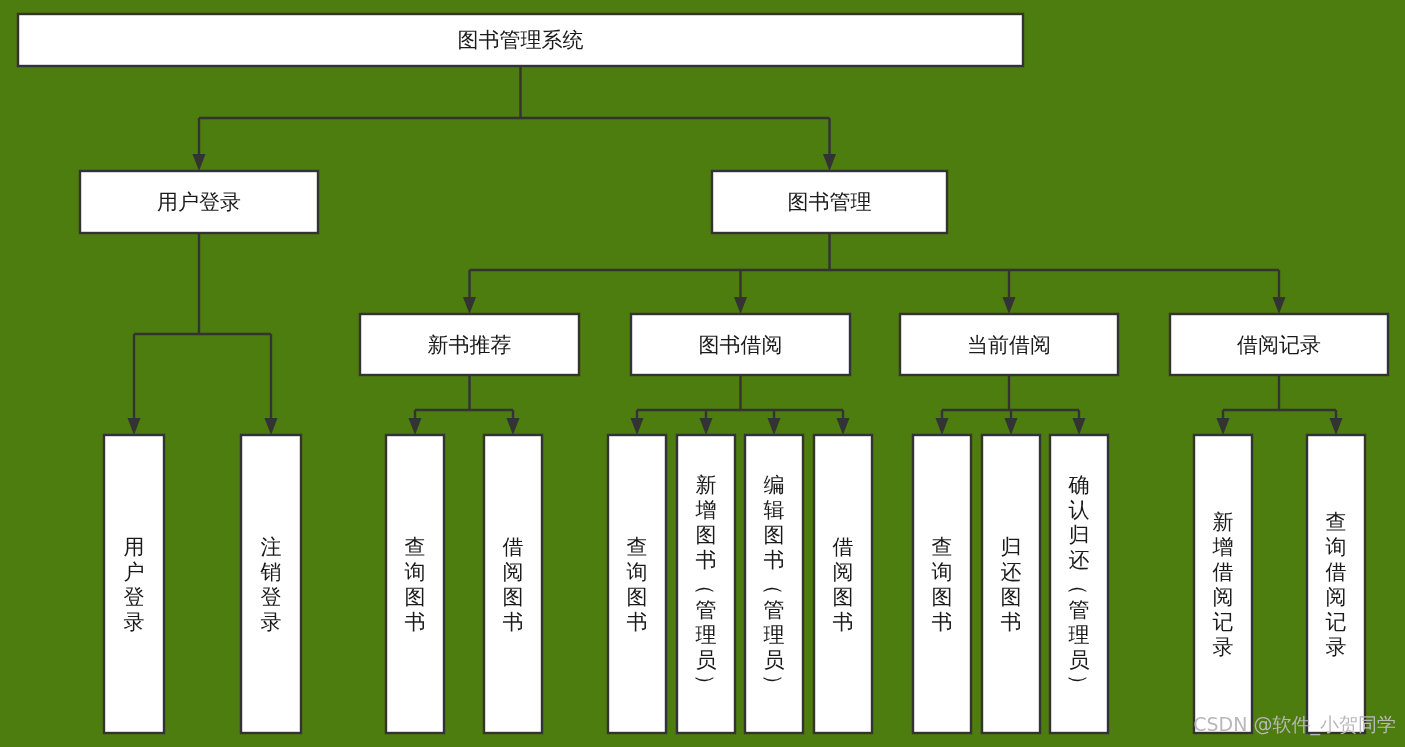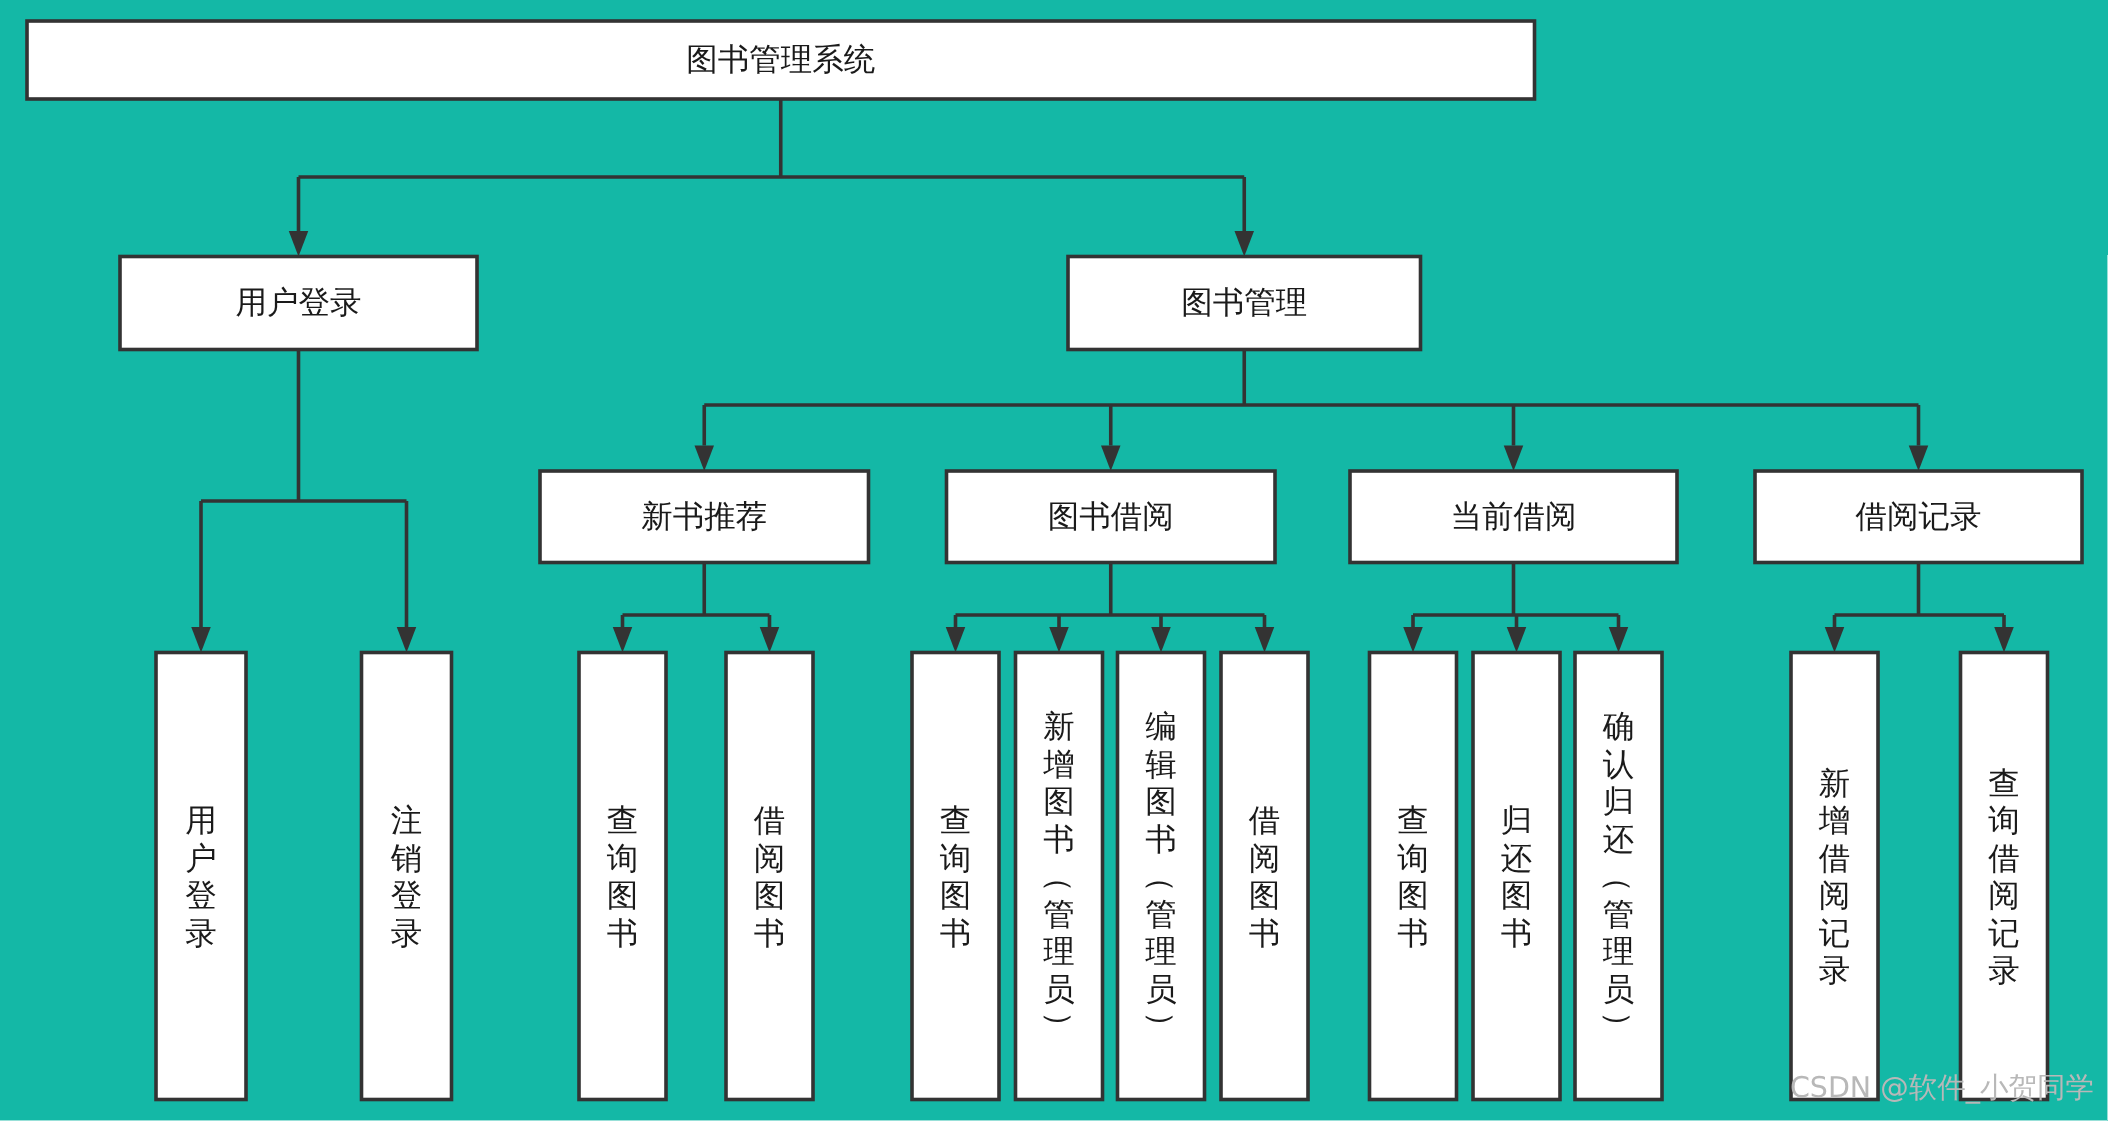--- a/index.html
+++ b/index.html
@@ -10,21 +10,21 @@
   body {
     width: 1405px;
     height: 747px;
     font-family: "DejaVu Sans", "Liberation Sans", sans-serif;
     overflow: hidden;
   }
   #diagram-root {
     position: relative;
     width: 1405px;
     height: 747px;
-    background: #14b8a6;
+    background: #4d7c0f;
   }
   svg.diagram-canvas {
     position: absolute;
     top: 0;
     left: 0;
     width: 1405px;
     height: 747px;
   }
   .node-box {
     fill: #ffffff;

